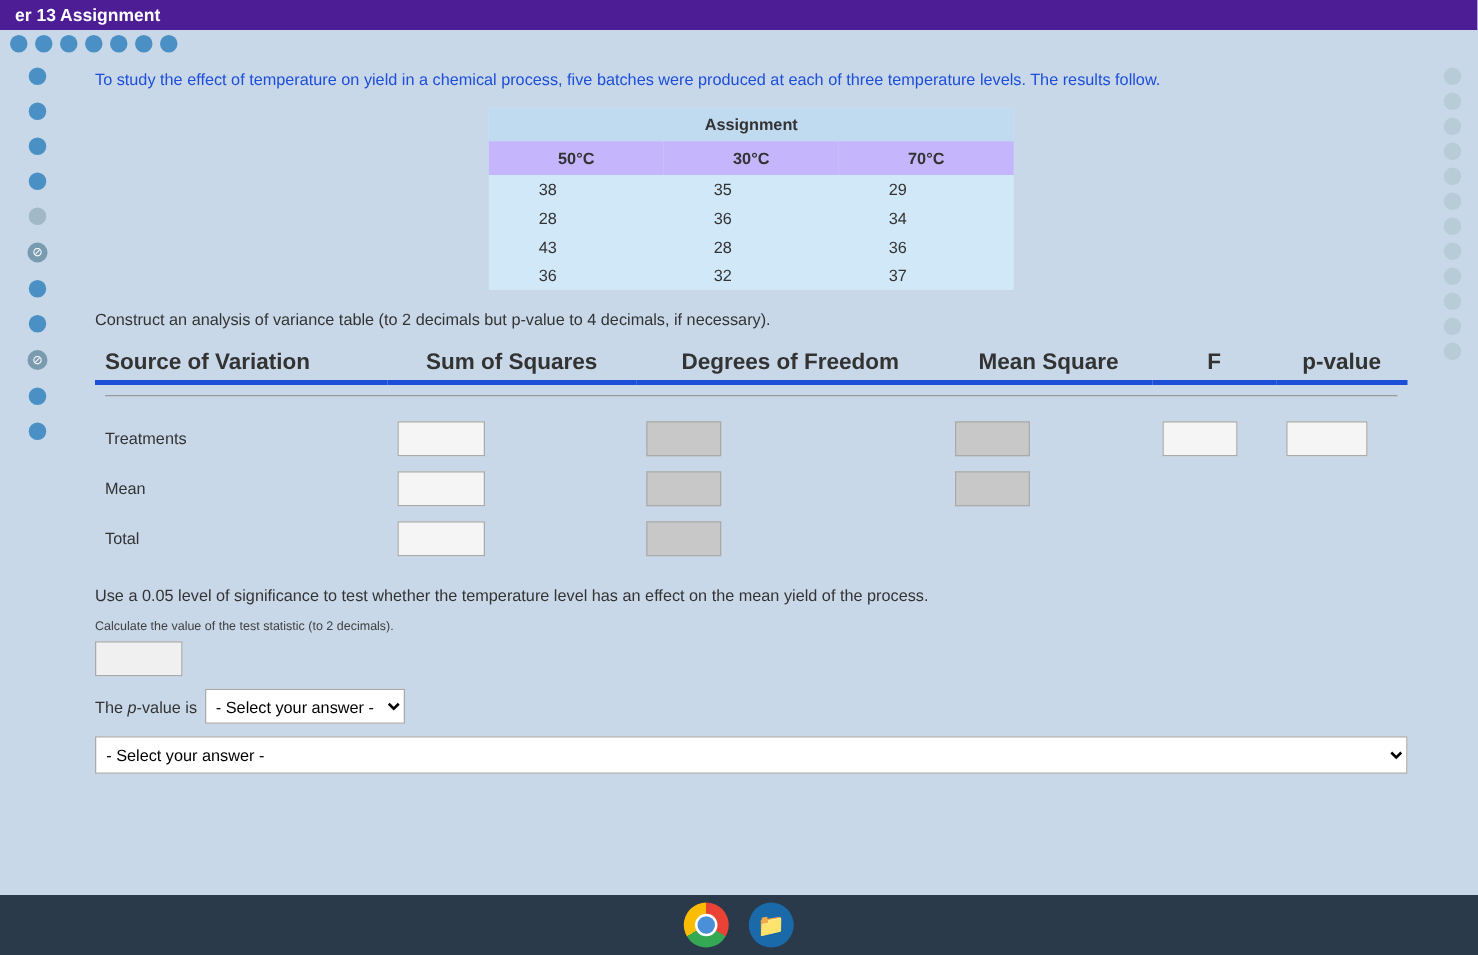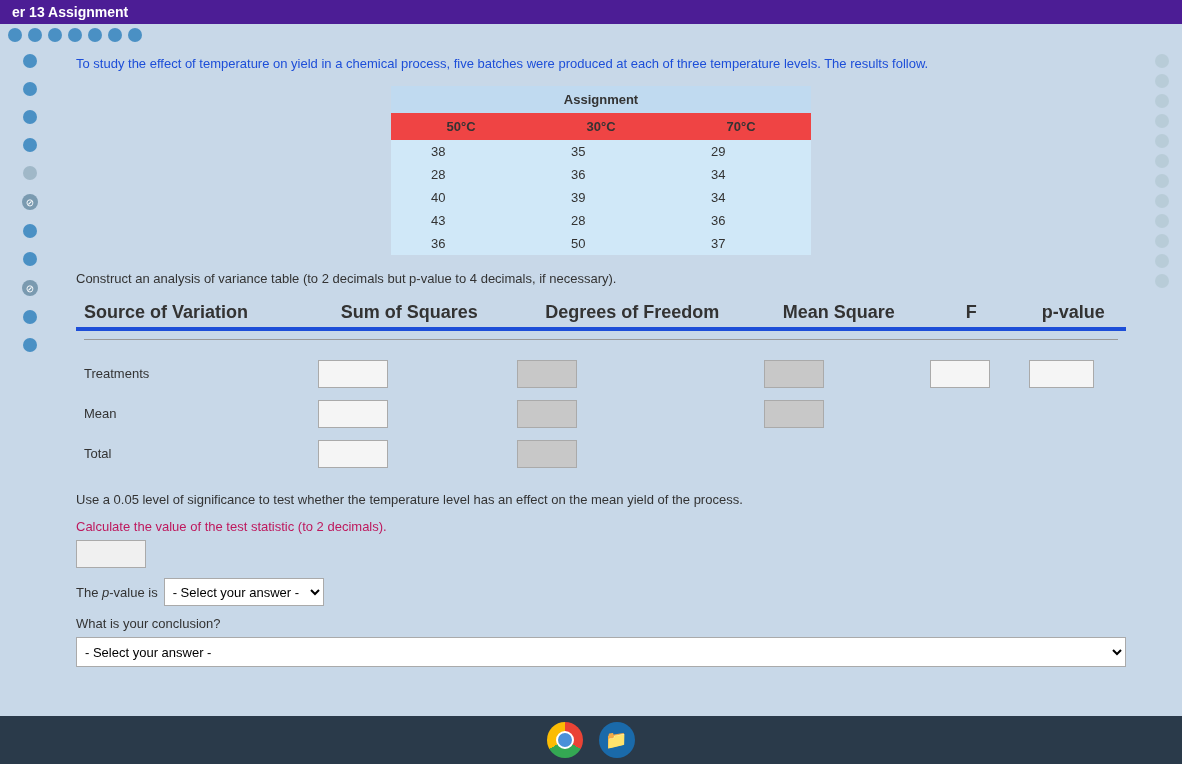--- a/index.html
+++ b/index.html
@@ -108,21 +108,21 @@
     }
 
     .temp-table td {
       padding: 4px 40px;
       text-align: left;
       font-size: 13px;
       color: #333;
     }
 
     .temp-table .header-row th {
-      background: #ef4444;
+      background: #c4b5fd;
       font-weight: bold;
     }
 
     .temp-table .col-header {
       font-weight: bold;
     }
 
     .construct-text {
       font-size: 13px;
       color: #333;
@@ -175,22 +175,22 @@
     }
 
     .significance-text {
       font-size: 13px;
       color: #333;
       margin-bottom: 10px;
       line-height: 1.5;
     }
 
     .calc-label {
-      font-size: 13px;
-      color: #be185d;
+      font-size: 10px;
+      color: #404040;
       margin-bottom: 6px;
     }
 
     .calc-input {
       width: 70px;
       height: 28px;
       border: 1px solid #aaa;
       background: #f0f0f0;
       padding: 2px 4px;
       font-size: 13px;
@@ -360,32 +360,27 @@
             <td>38</td>
             <td>35</td>
             <td>29</td>
           </tr>
           <tr>
             <td>28</td>
             <td>36</td>
             <td>34</td>
           </tr>
           <tr>
-            <td>40</td>
-            <td>39</td>
-            <td>34</td>
-          </tr>
-          <tr>
             <td>43</td>
             <td>28</td>
             <td>36</td>
           </tr>
           <tr>
             <td>36</td>
-            <td>50</td>
+            <td>32</td>
             <td>37</td>
           </tr>
         </tbody>
       </table>
     </div>
 
     
     <p class="construct-text">Construct an analysis of variance table (to 2 decimals but p-value to 4 decimals, if necessary).</p>
 
     
@@ -472,21 +467,20 @@
         <option>- Select your answer -</option>
         <option>less than .01</option>
         <option>between .01 and .025</option>
         <option>between .025 and .05</option>
         <option>between .05 and .10</option>
         <option>greater than .10</option>
       </select>
     </div>
 
     
-    <p class="conclusion-label">What is your conclusion?</p>
 
     <select class="conclusion-select">
       <option>- Select your answer -</option>
       <option>Temperature does not have a significant effect on mean yield.</option>
       <option>Temperature has a significant effect on mean yield.</option>
     </select>
 
   </div>
 
   <div class="right-col">

